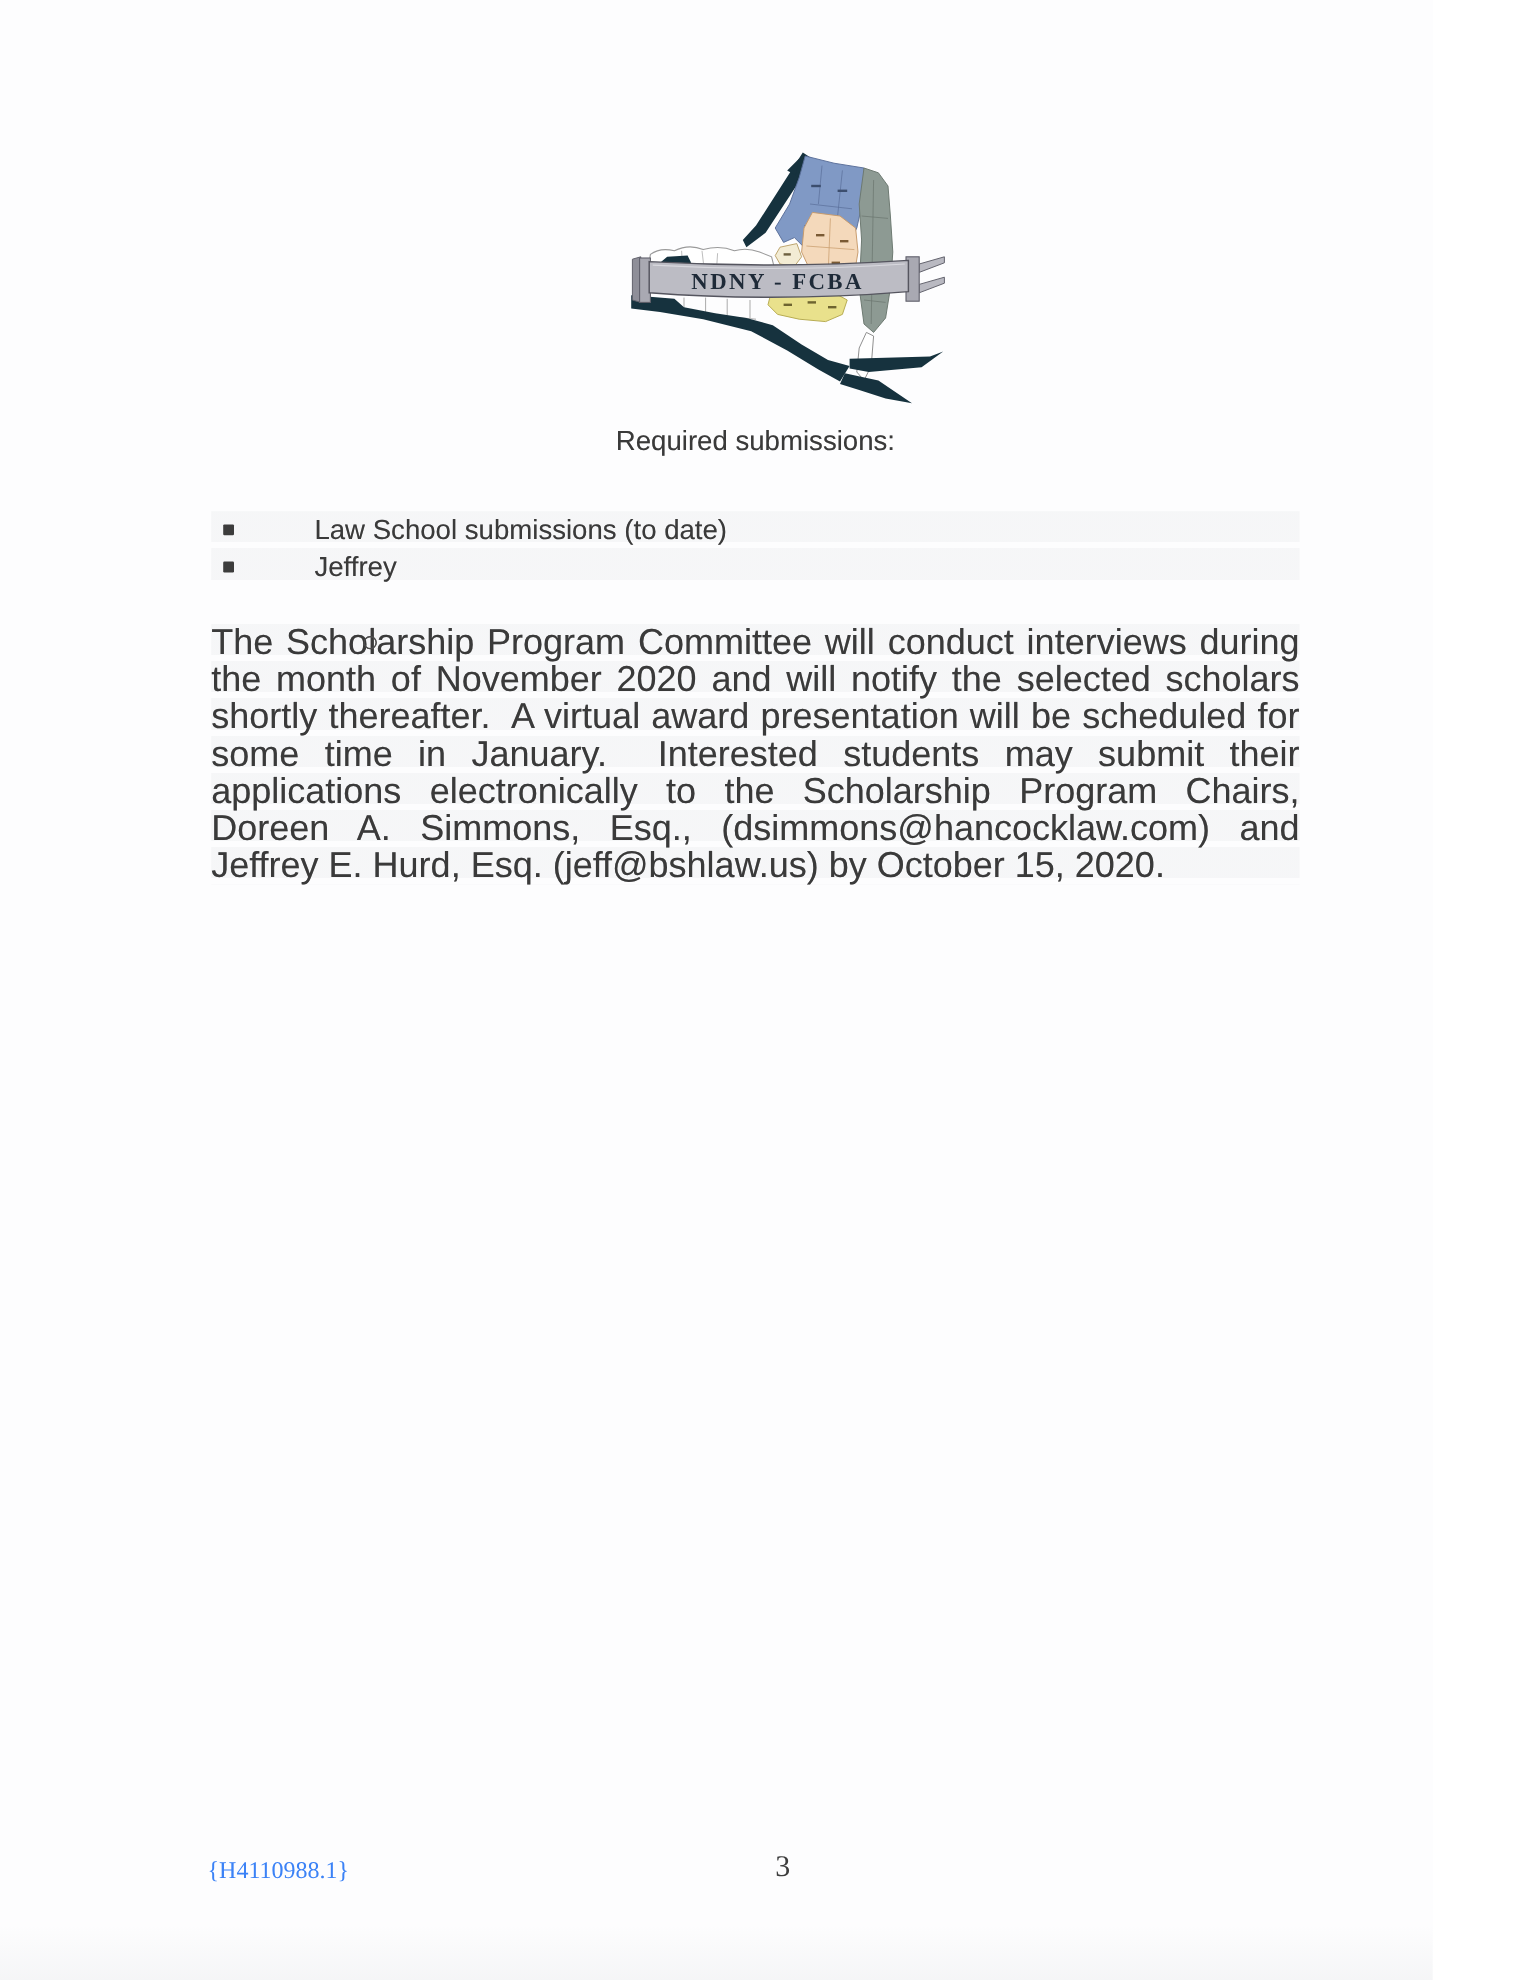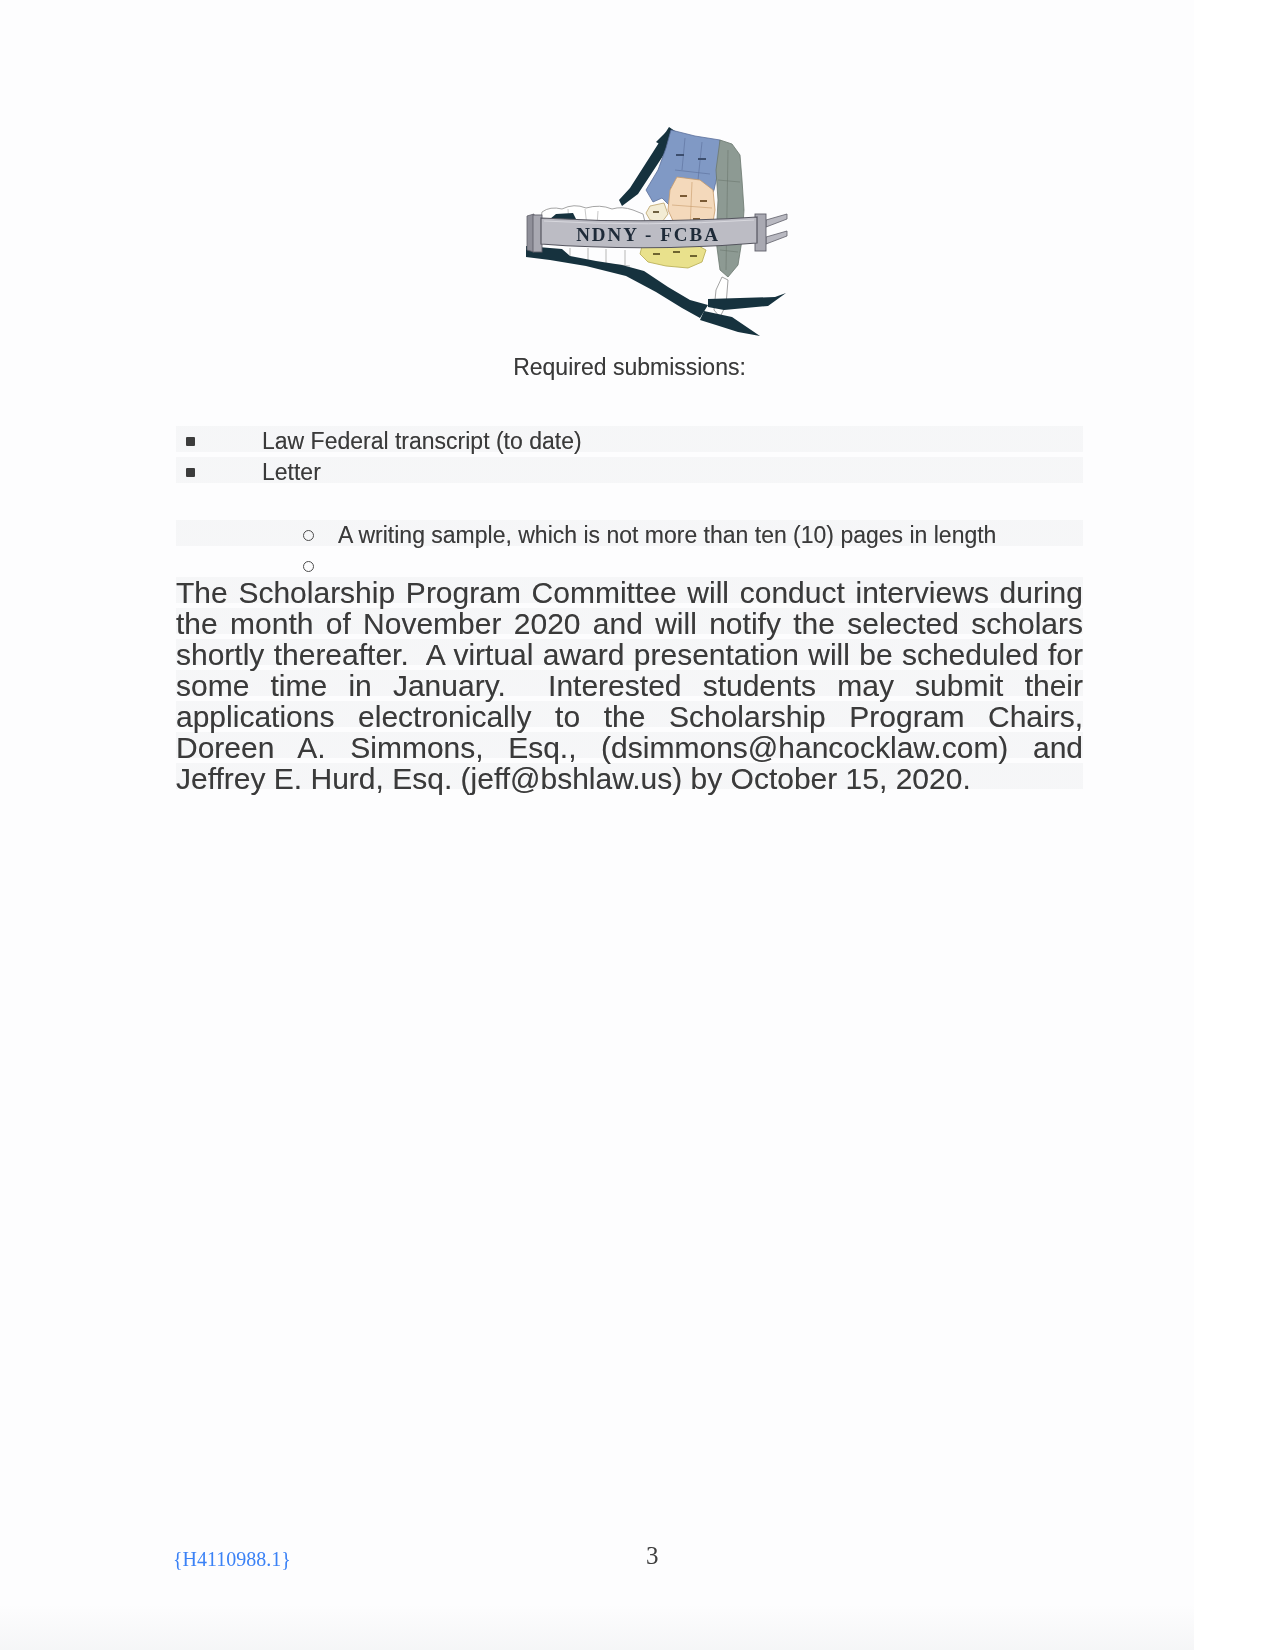--- a/index.html
+++ b/index.html
@@ -119,33 +119,32 @@
     </svg>
   </div>
 
   <main class="content">
 
     <p class="heading req-heading">Required submissions:</p>
 
     <ul class="req-list">
       <li>
         <span class="sq-bullet"></span>
-        <span>Law Federal transcript (to date)</span>
+        <span>Law School submissions (to date)</span>
       </li>
       <li>
         <span class="sq-bullet"></span>
-        <span>Letter</span>
+        <span>Jeffrey</span>
       </li>
     </ul>
 
 
     <ul class="opt-list">
       <li>
         <span class="circle-bullet"></span>
-        <span>A writing sample, which is not more than ten (10) pages in length</span>
       </li>
       <li>
         <span class="circle-bullet"></span>
       </li>
     </ul>
 
 
     <p class="body-par">The Scholarship Program Committee will conduct interviews during the month of November 2020 and will notify the selected scholars shortly thereafter.  A virtual award presentation will be scheduled for some time in January.  Interested students may submit their applications electronically to the Scholarship Program Chairs, Doreen A. Simmons, Esq., (dsimmons@hancocklaw.com) and Jeffrey E. Hurd, Esq. (jeff@bshlaw.us) by October 15, 2020.</p>
 
   </main>

